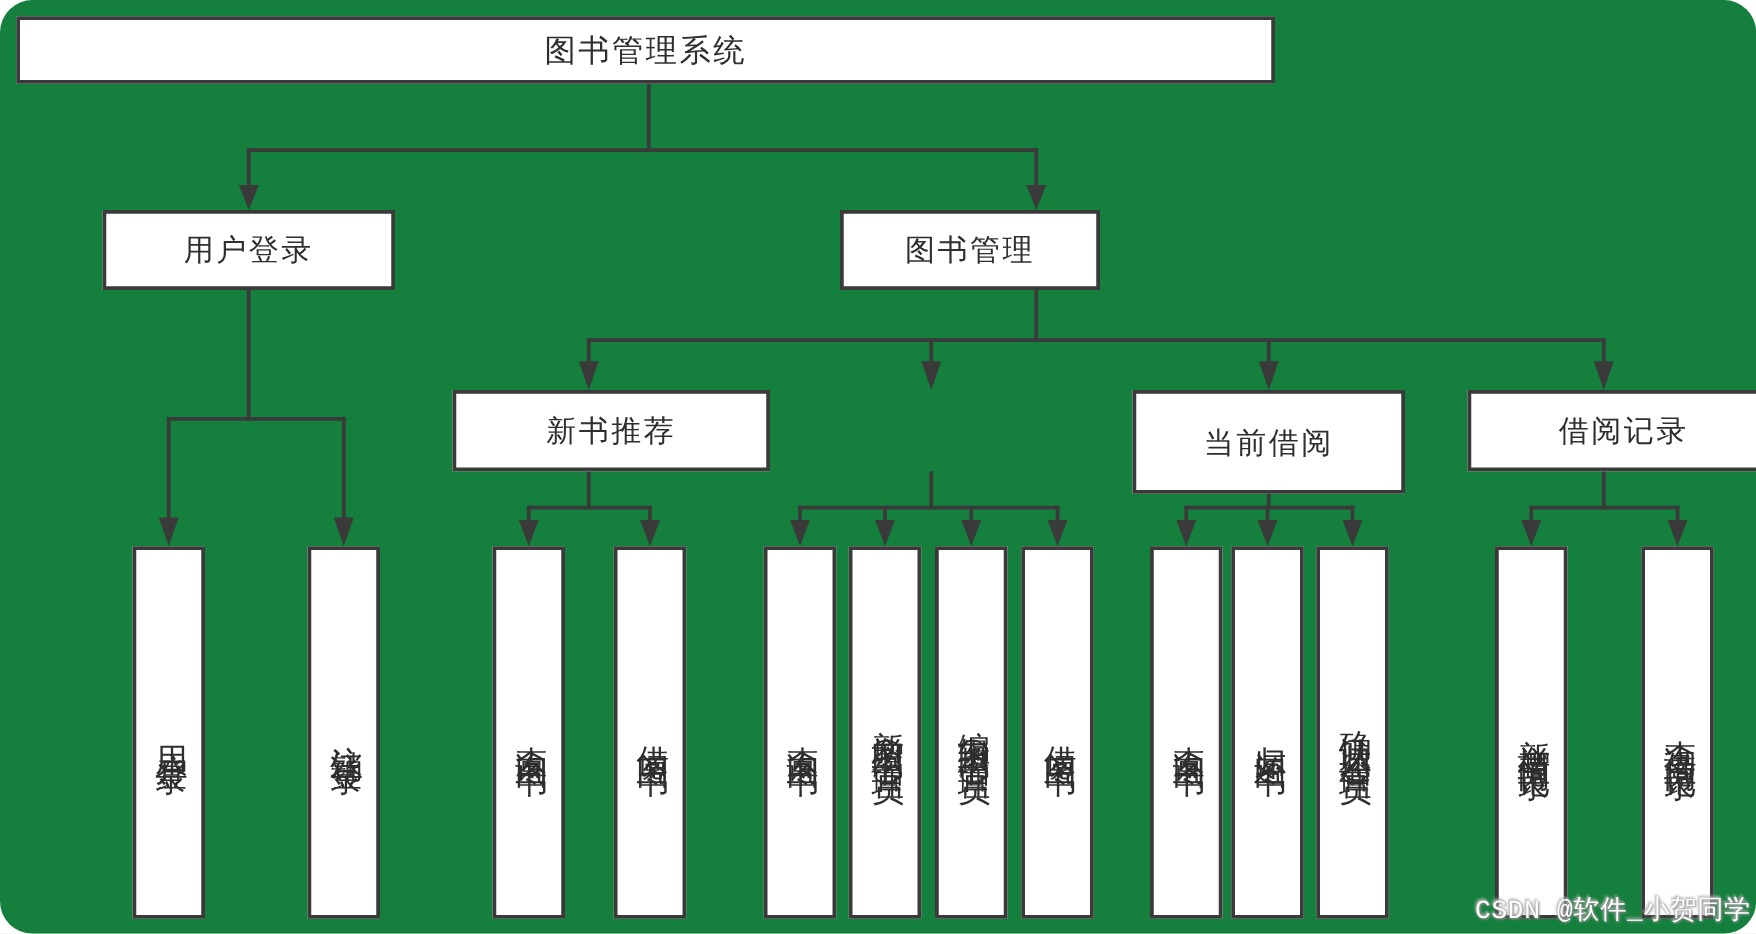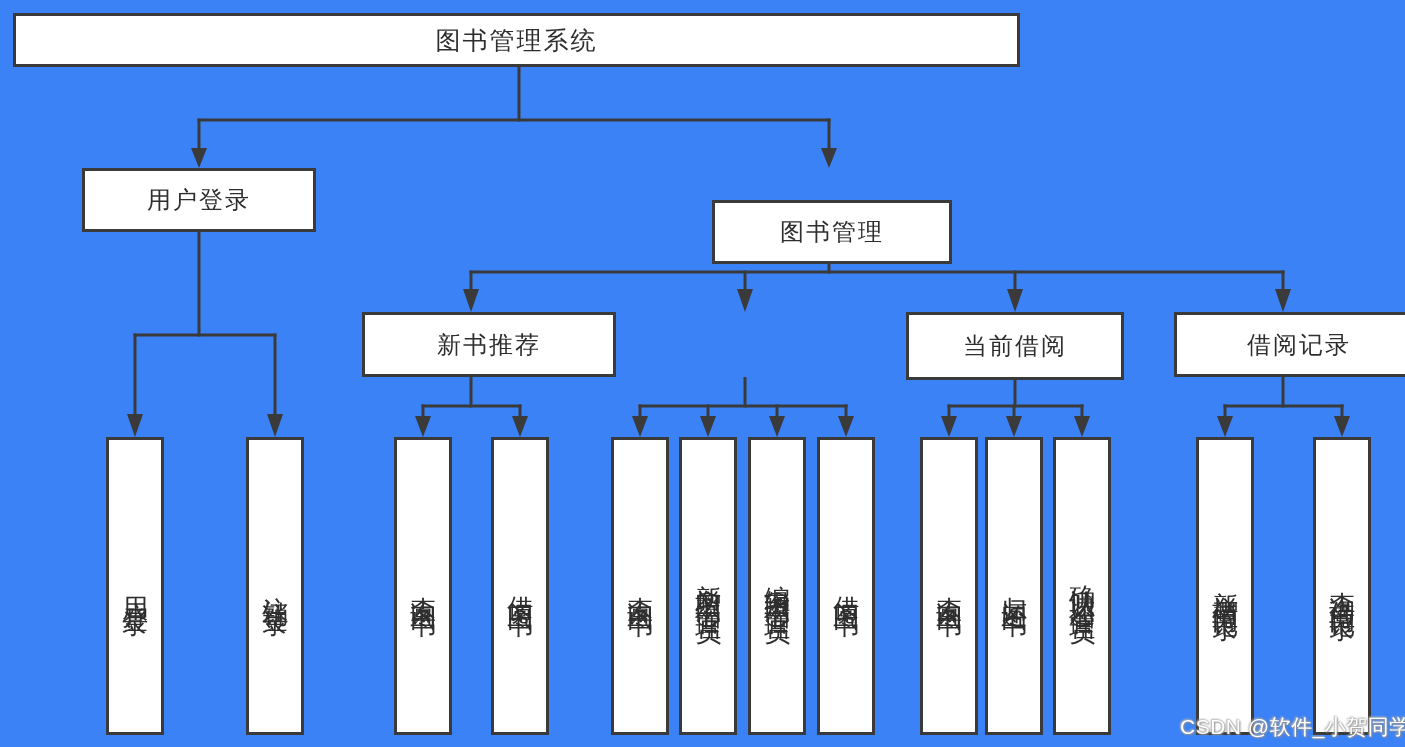--- a/index.html
+++ b/index.html
@@ -1,23 +1,24 @@
 <!DOCTYPE html>
 <html><head>
 <meta charset="utf-8">
 <style>
   html, body { margin: 0; padding: 0; background: #ffffff; }
   .canvas {
     position: relative;
     width: 1405px;
     height: 747px;
-    background: #3b82f6;
+    background: #15803d;
     overflow: hidden;
-    font-family: Liberation Sans, sans-serif;
+    font-family: Liberation Mono, monospace;
     color: #2e2e2e;
+    border-radius: 26px;
   }
   svg.connectors {
     position: absolute;
     left: 0; top: 0;
     width: 1405px; height: 747px;
   }
   svg.connectors line { stroke: #3a3a3a; stroke-width: 3; }
   svg.connectors polygon { fill: #3a3a3a; }
   .node {
     position: absolute;
@@ -115,24 +116,24 @@
     <line x1="1223.5" y1="406" x2="1343.5" y2="406"></line>
     <line x1="1225" y1="404.5" x2="1225" y2="418"></line>
     <polygon points="1217,416 1233,416 1225,437"></polygon>
     <line x1="1342" y1="404.5" x2="1342" y2="418"></line>
     <polygon points="1334,416 1350,416 1342,437"></polygon>
   </svg>
 
   <div class="node hnode root-node" style="left:13px; top:13px; width:1007px; height:54px;">图书管理系统</div>
 
   <div class="node hnode" style="left:82px; top:168px; width:234px; height:64px;">用户登录</div>
-  <div class="node hnode" style="left:712px; top:168px; width:240px; height:64px;margin-top:32px;">图书管理</div>
+  <div class="node hnode" style="left:672px; top:168px; width:208px; height:64px;">图书管理</div>
 
   <div class="node hnode" style="left:362px; top:312px; width:254px; height:65px;">新书推荐</div>
-  <div class="node hnode" style="left:906px; top:312px; width:218px; height:68px;">当前借阅</div>
+  <div class="node hnode" style="left:906px; top:312px; width:218px; height:83px;">当前借阅</div>
   <div class="node hnode" style="left:1174px; top:312px; width:250px; height:65px;">借阅记录</div>
 
   <div class="node leaf" style="left:106px; top:437px; width:58px; height:298px;">用户登录</div>
   <div class="node leaf" style="left:246px; top:437px; width:58px; height:298px;">注销登录</div>
 
   <div class="node leaf" style="left:394px; top:437px; width:58px; height:298px;">查询图书</div>
   <div class="node leaf" style="left:491px; top:437px; width:58px; height:298px;">借阅图书</div>
 
   <div class="node leaf" style="left:611px; top:437px; width:58px; height:298px;">查询图书</div>
   <div class="node leaf" style="left:679px; top:437px; width:58px; height:298px;">新增图书（管理员）</div>

